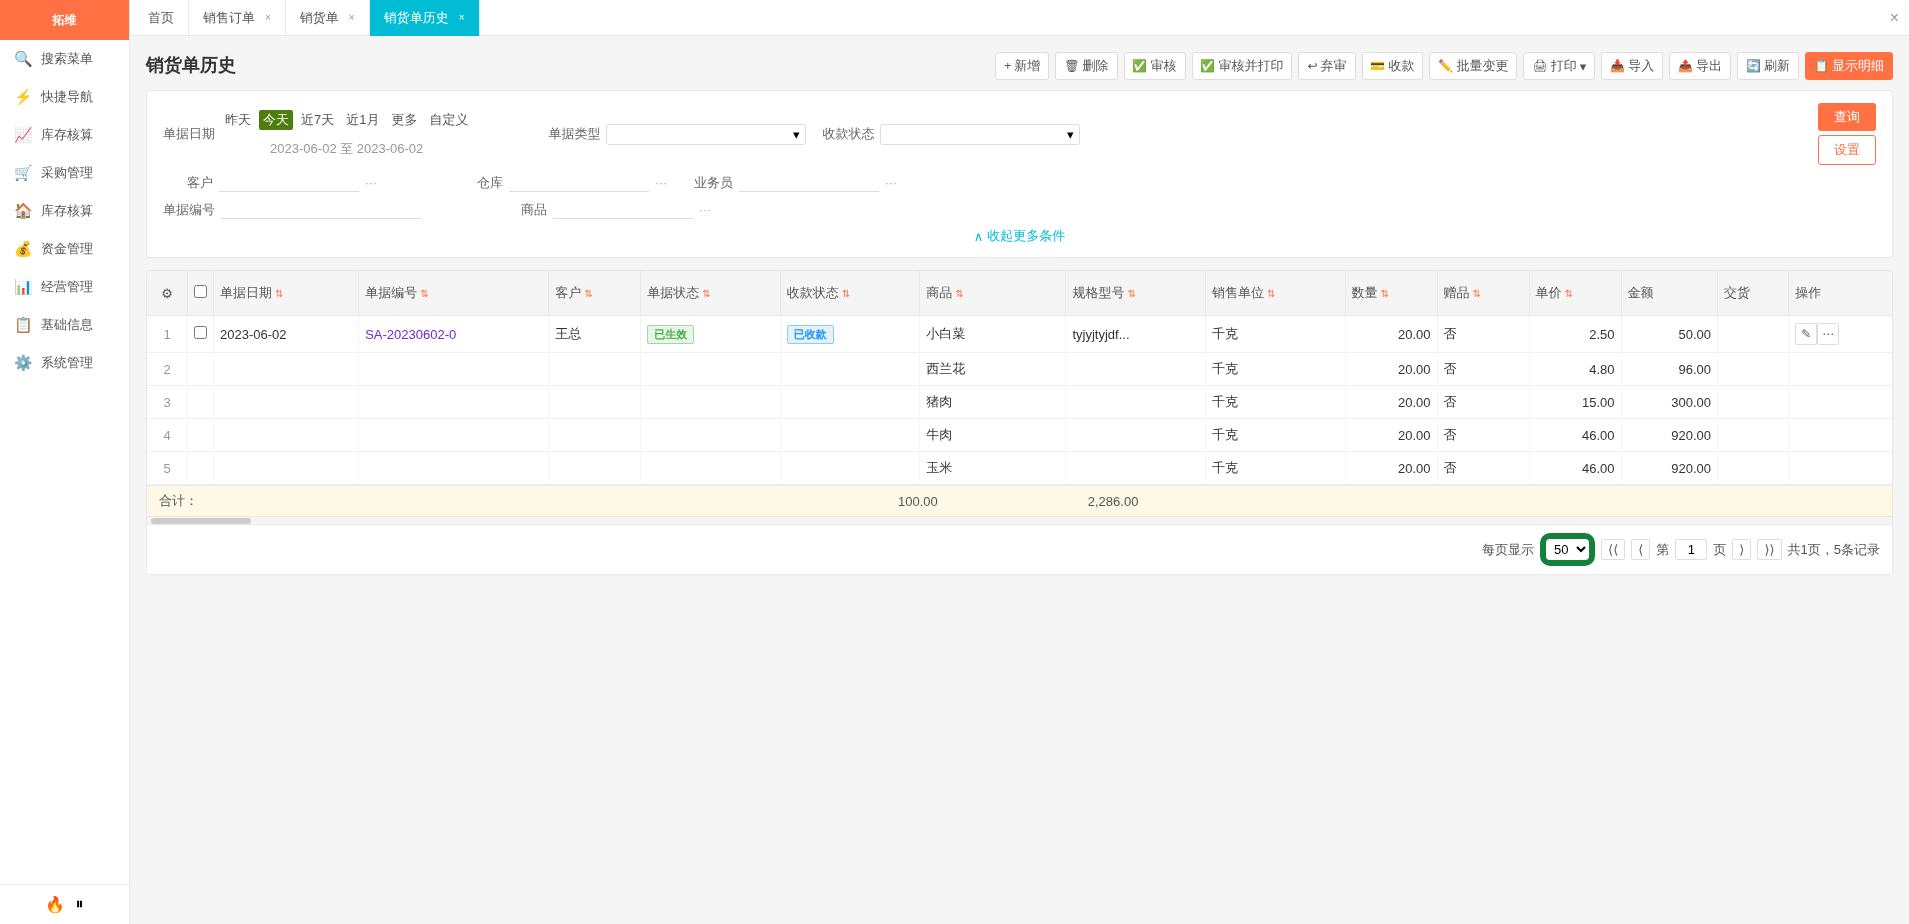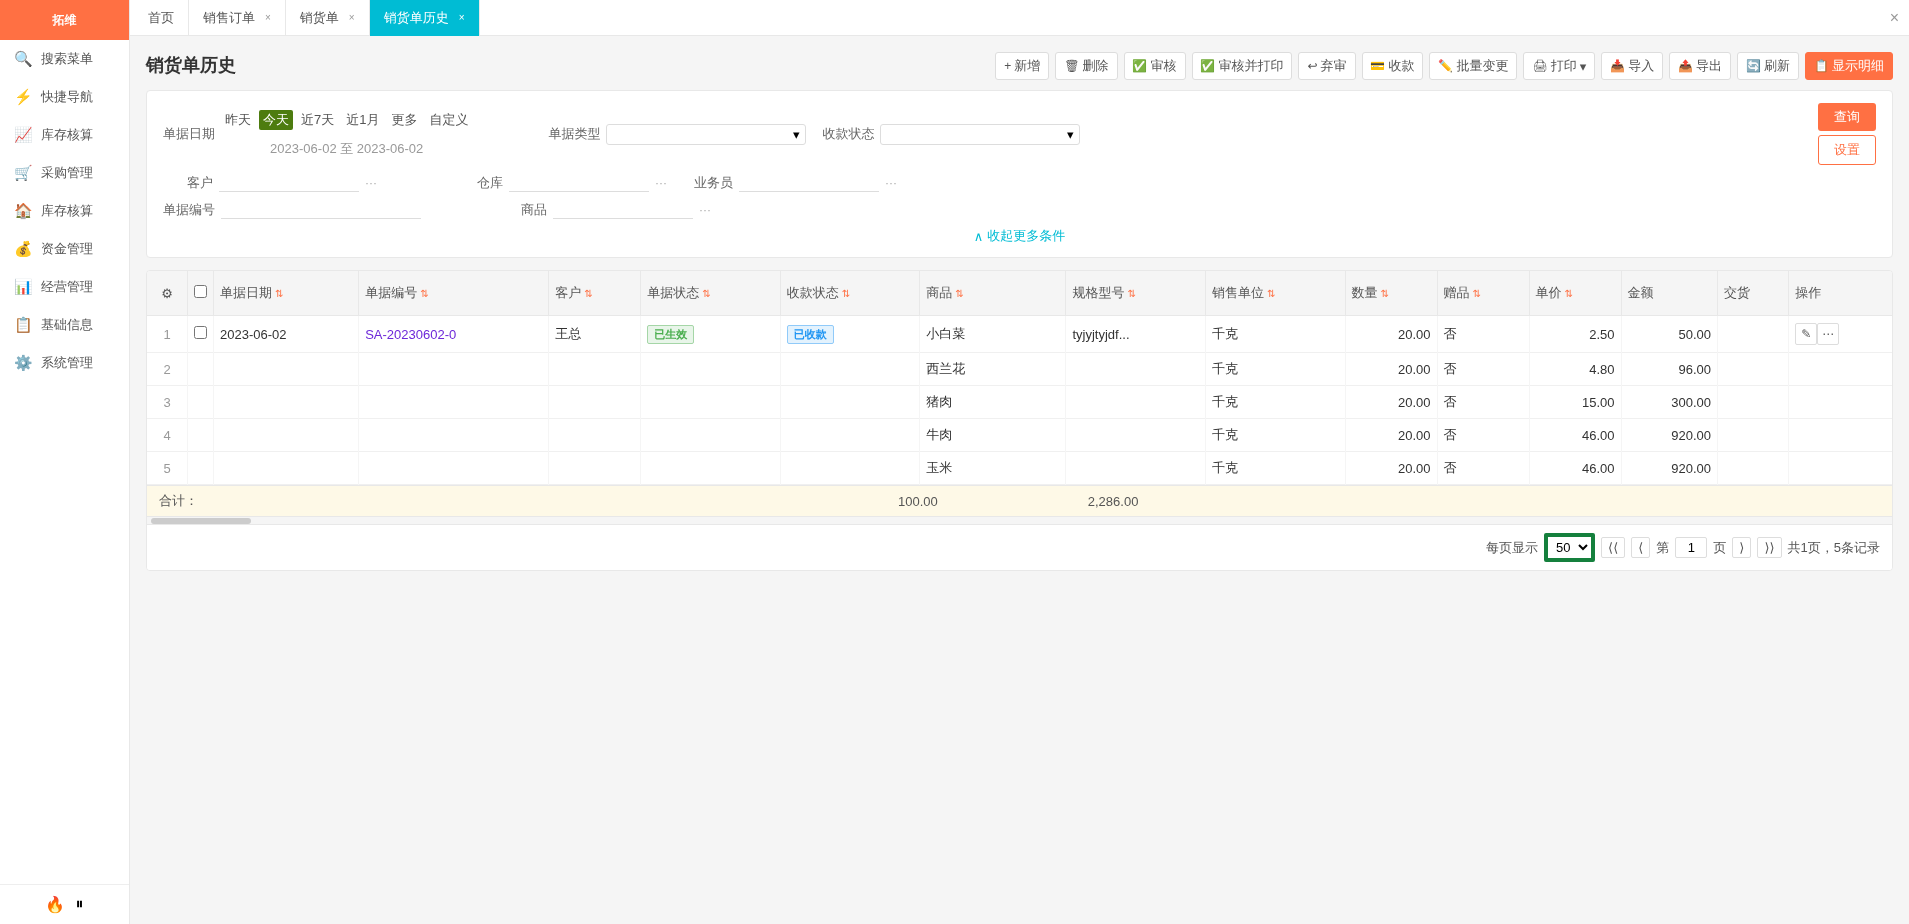--- a/index.html
+++ b/index.html
@@ -314,23 +314,23 @@
       color: #555;
     }
     .page-input {
       width: 32px;
       border: 1px solid #ddd;
       text-align: center;
       padding: 2px;
       border-radius: 2px;
     }
     .per-page-select {
-      border: 4px solid #15803d;
+      border: 6px solid #15803d;
       padding: 2px 4px;
-      border-radius: 2px;
+      border-radius: 10px;
       background: #fff;
     }
 
     
     .scroll-bar {
       height: 8px;
       background: #f5f5f5;
       border-top: 1px solid #e8e8e8;
       display: flex;
       align-items: center;

